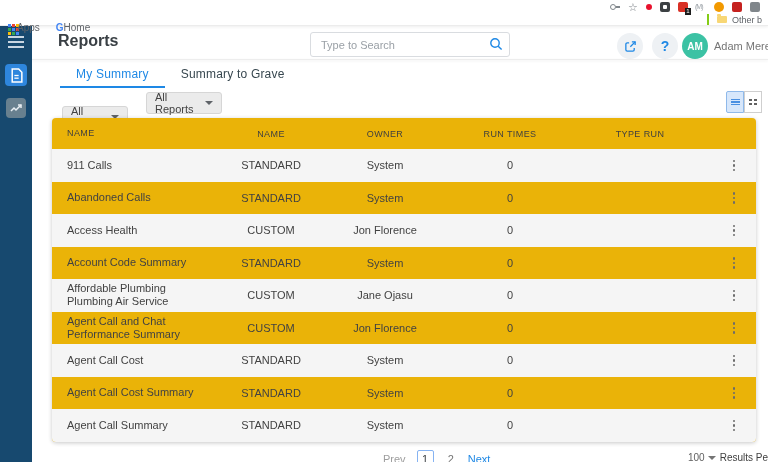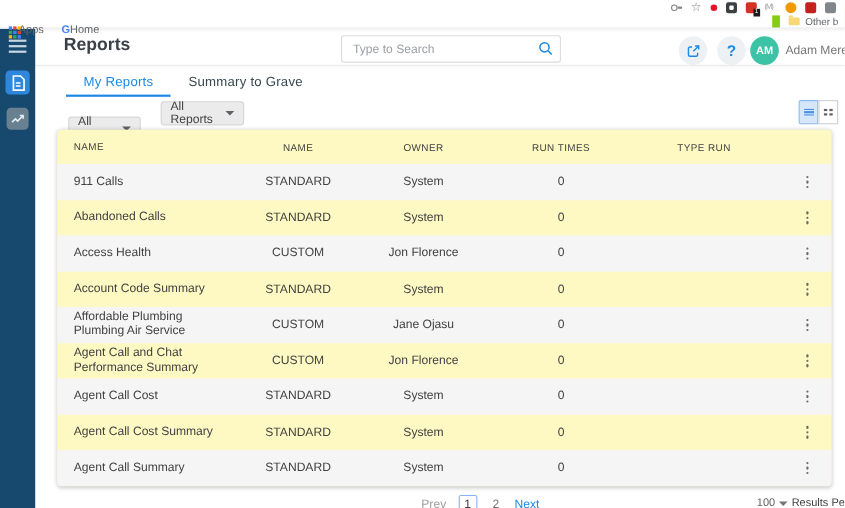--- a/index.html
+++ b/index.html
@@ -30,21 +30,21 @@
   .shield-icon { background:#3c4043; border-radius:2px; }
   .shield-icon::after { content:""; position:absolute; left:3px; top:3px; width:4px; height:4px; background:#fff; border-radius:1px; }
   .extensions-icon { background:#d93025; border-radius:2px; }
   .badge { position:absolute; right:-3px; bottom:-3px; background:#1b1b1b; color:#fff;
            font-size:6px; line-height:7px; padding:0 1.5px; font-style:normal; }
   .cast-icon::before { content:"(M)"; font-size:7px; color:#9aa0a6; letter-spacing:-1px; position:absolute; top:1px; left:-1px; }
   .assistant-icon { background:#f29900; border-radius:50%; }
   .pdf-icon { background:#c5221f; border-radius:2px; }
   .screenshot-icon { background:#80868b; border-radius:2px; }
   .bk-row2 { position:absolute; top:14px; right:6px; height:11px; display:flex; align-items:center; gap:5px;
-             font-size:9px; color:#5f6368; border-left:7px solid #84cc16; padding-left:8px; }
+             font-size:9px; color:#5f6368; border-left:2px solid #84cc16; padding-left:8px; }
   .folder-icon { width:10px; height:7px; background:#f8d775; border-radius:1px; position:relative; }
   .folder-icon::before { content:""; position:absolute; top:-2px; left:0; width:4px; height:2px;
       background:#f8d775; border-radius:1px 1px 0 0; }
 
   
   .sidebar { position:absolute; top:26px; left:0; width:32px; bottom:0; background:#17496f; z-index:10; }
   .hamburger { position:absolute; top:10px; left:8px; width:16px; height:12px; cursor:pointer; }
   .hamburger span { display:block; width:16px; height:2px; background:#c9d6e2; margin-bottom:3px; }
   .side-btn { position:absolute; left:5px; width:22px; height:22px; border-radius:4px;
               display:flex; align-items:center; justify-content:center; cursor:pointer; }
@@ -86,21 +86,21 @@
 
   .view-toggle { position:absolute; top:65px; left:694px; display:flex; }
   .vt-btn { width:18px; height:22px; border:1px solid #cfcfcf; background:#fff;
       display:flex; align-items:center; justify-content:center; cursor:pointer; }
   .vt-btn.active { background:#d7e7fb; border-color:#8fb9ea; border-radius:2px 0 0 2px; }
   .list-glyph span { display:block; width:9px; height:1.5px; background:#4a90e2; margin:1.2px 0; }
   .grid-glyph { display:grid; grid-template-columns:3px 3px; gap:1.5px; }
   .grid-glyph i { width:3px; height:2px; background:#616161; }
 
   
-  .card { position:absolute; left:20px; top:92px; width:704px; border-radius:4px; background:#fef9c3;
+  .card { position:absolute; left:20px; top:92px; width:704px; border-radius:4px; background:#eab308;
       box-shadow:0 1px 4px rgba(0,0,0,.22); overflow:hidden; }
   .thead, .trow { display:grid; grid-template-columns:160px 118px 110px 140px 120px 1fr; align-items:center; }
   .thead { height:31px; font-size:9px; color:#3f3f3f; letter-spacing:.4px; }
   .trow { min-height:32.5px; font-size:11px; color:#424242; cursor:pointer; }
   .trow:nth-child(odd) { background:#f5f5f5; }
   .cell-name { padding:3px 10px 3px 15px; text-align:left; line-height:13px; }
   .cell-c { text-align:center; }
   .cell-menu { display:flex; justify-content:flex-end; padding-right:18px; }
   .kebab { display:flex; flex-direction:column; gap:2px; padding:3px; cursor:pointer; }
   .kebab i { width:2.5px; height:2.5px; border-radius:50%; background:#6b6b6b; }
@@ -197,21 +197,21 @@
   </div>
 
   <div class="avatar">
     <span>AM</span>
   </div>
   <div class="user-name">Adam Meredith</div>
 
   <div class="header-divider"></div>
 
   <div class="tabs">
-    <div class="tab active">My Reports</div>
+    <div class="tab active">My Summary</div>
     <div class="tab">Summary to Grave</div>
   </div>
 
   <div class="dropdown dd-tags">
     <span>All Tags</span>
     <span class="caret"></span>
   </div>
   <div class="dropdown dd-reports">
     <span>All Reports</span>
     <span class="caret"></span>

